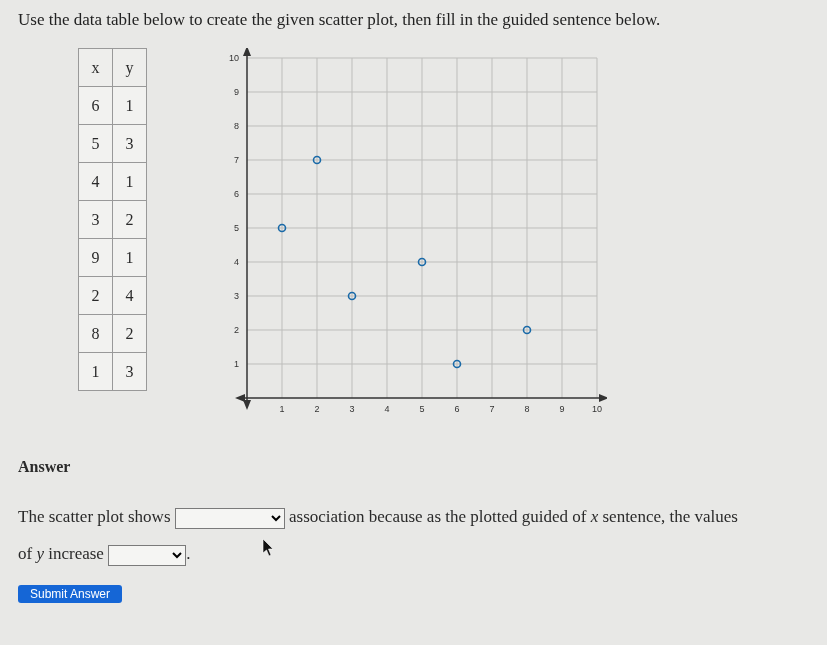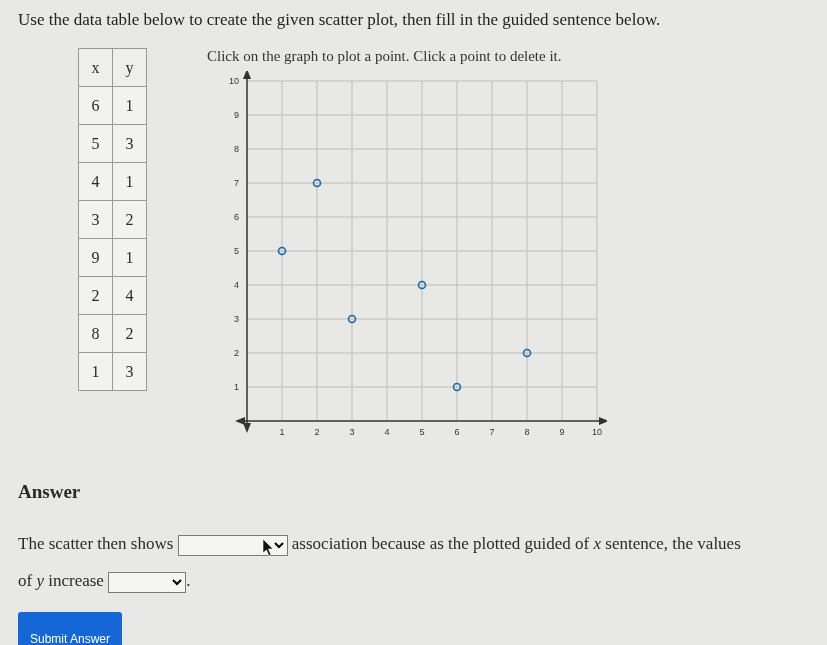--- a/index.html
+++ b/index.html
@@ -56,21 +56,21 @@
     position: relative;
     width: 400px;
     height: 380px;
   }
   .chart-wrap svg { display:block; }
   .answer-section {
     margin-top: 30px;
     font-family: Georgia, serif;
   }
   .answer-heading {
-    font-size: 19px;
+    font-size: 16px;
     font-weight: bold;
     color: #2a2a2a;
     margin-bottom: 22px;
   }
   .sentence {
     font-size: 17px;
     color: #2a2a2a;
     line-height: 2.2;
   }
   .sentence .x-var, .sentence .y-var {
@@ -87,21 +87,21 @@
   }
   select.blank.wide { width: 110px; }
   select.blank.narrow { width: 78px; }
   .submit-btn {
     margin-top: 12px;
     background: #1566d6;
     color: #fff;
     border: none;
     font-family: Arial, sans-serif;
     font-size: 12px;
-    padding: 20px 12px;
+    padding: 2px 12px;
     border-radius: 3px;
     cursor: pointer;
   }
   .cursor-arrow {
     position: absolute;
     pointer-events: none;
   }
 </style>
 </head>
 <body>
@@ -147,21 +147,20 @@
           <td>2</td>
         </tr>
         <tr>
           <td>1</td>
           <td>3</td>
         </tr>
       </tbody>
   </table>
 
   <div class="chart-area">
-    <div class="chart-hint">Click on the graph to plot a point. Click a point to delete it.</div>
     <div class="chart-wrap">
       <svg id="chart-svg" width="400" height="380">
           <line x1="75" y1="350" x2="75" y2="10" stroke="#bdbdbb" stroke-width="1"></line>
           <line x1="110" y1="350" x2="110" y2="10" stroke="#bdbdbb" stroke-width="1"></line>
           <line x1="145" y1="350" x2="145" y2="10" stroke="#bdbdbb" stroke-width="1"></line>
           <line x1="180" y1="350" x2="180" y2="10" stroke="#bdbdbb" stroke-width="1"></line>
           <line x1="215" y1="350" x2="215" y2="10" stroke="#bdbdbb" stroke-width="1"></line>
           <line x1="250" y1="350" x2="250" y2="10" stroke="#bdbdbb" stroke-width="1"></line>
           <line x1="285" y1="350" x2="285" y2="10" stroke="#bdbdbb" stroke-width="1"></line>
           <line x1="320" y1="350" x2="320" y2="10" stroke="#bdbdbb" stroke-width="1"></line>
@@ -212,21 +211,21 @@
         </svg>
     </div>
   </div>
 
 </div>
 
 <div class="answer-section">
   <div class="answer-heading">Answer</div>
 
   <div class="sentence">
-    <span>The scatter then shows </span><select class="blank wide"><option></option></select><span> association because as the plotted guided of </span><span class="x-var">x</span><span> sentence, the values</span><br>
+    <span>The scatter plot shows </span><select class="blank wide"><option></option></select><span> association because as the plotted guided of </span><span class="x-var">x</span><span> sentence, the values</span><br>
     <span>of </span><span class="y-var">y</span><span> increase </span><select class="blank narrow"><option></option></select><span>.</span>
   </div>
 
   <button class="submit-btn">Submit Answer</button>
 </div>
 
 <svg class="cursor-arrow" style="left:262px; top:538px;" width="16" height="20" viewBox="0 0 16 20">
   <path d="M1 1 L1 15 L4.5 12 L7 18 L9 17 L6.5 11 L11 11 Z" fill="#111" stroke="#fff" stroke-width="0.6"></path>
 </svg>
 

